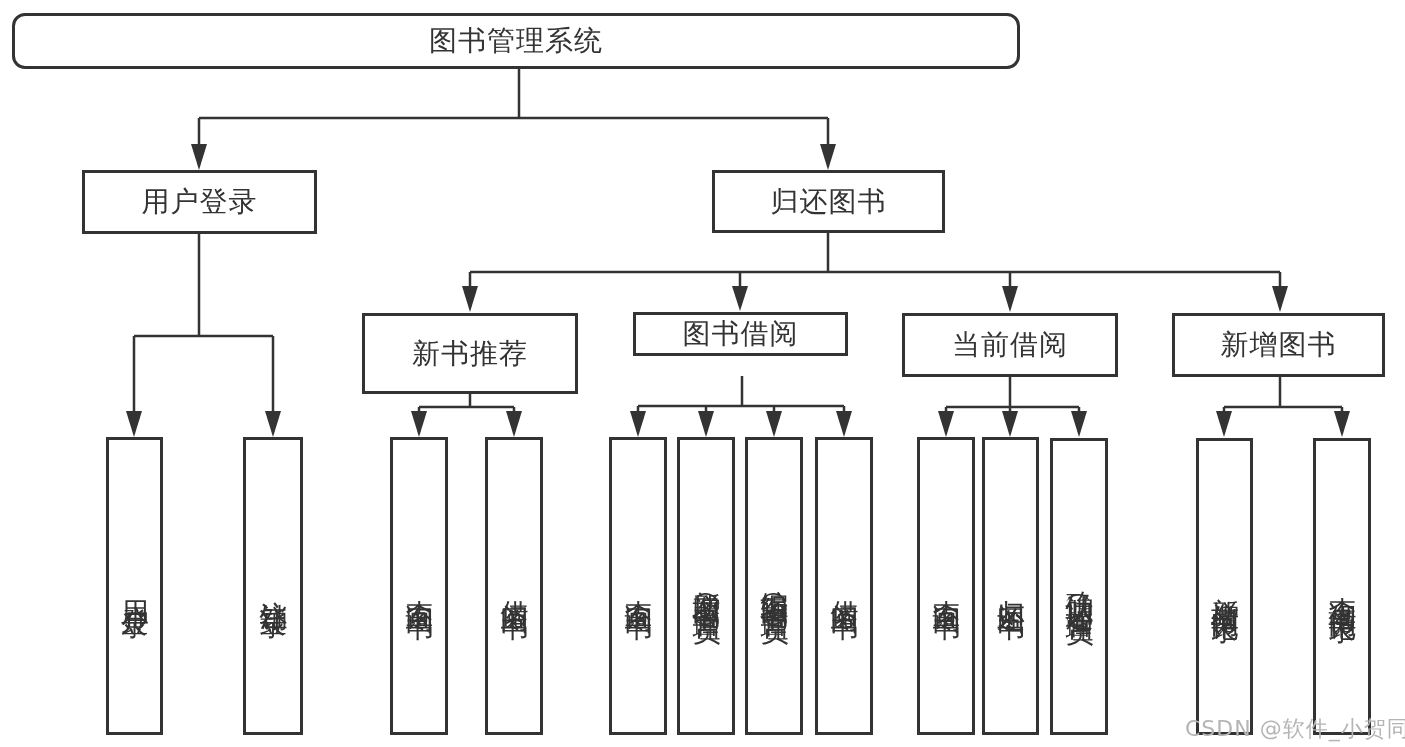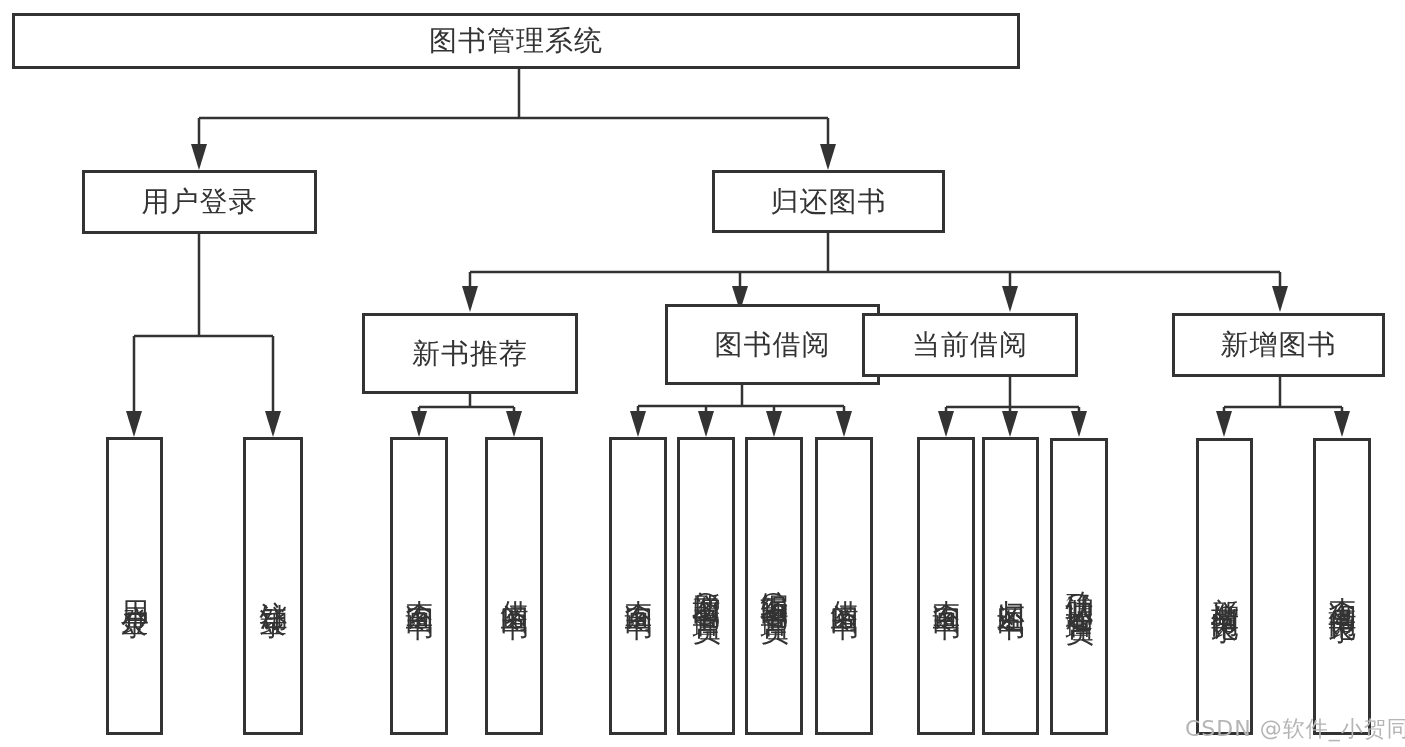--- a/index.html
+++ b/index.html
@@ -77,38 +77,38 @@
       <polygon points="1071,411 1087,411 1079,437" fill="#333333" stroke="none"></polygon>
     </g>
 
     <g>
       <path d="M1280,377 V407 M1224,407 H1342 M1224,407 V413 M1342,407 V413"></path>
       <polygon points="1216,411 1232,411 1224,437" fill="#333333" stroke="none"></polygon>
       <polygon points="1334,411 1350,411 1342,437" fill="#333333" stroke="none"></polygon>
     </g>
   </svg>
 
-  <div class="box" style="left:12px;top:13px;width:1008px;height:56px;">
+  <div class="box" style="left:12px;top:13px;width:1008px;height:56px;border-radius:13px;">
     <span>图书管理系统</span>
   </div>
 
   <div class="box" style="left:82px;top:170px;width:235px;height:64px;">
     <span>用户登录</span>
   </div>
   <div class="box" style="left:712px;top:170px;width:233px;height:63px;">
     <span>归还图书</span>
   </div>
 
   <div class="box" style="left:362px;top:313px;width:216px;height:81px;">
     <span>新书推荐</span>
   </div>
-  <div class="box" style="left:633px;top:304px;width:215px;height:81px;margin-left:32px;">
+  <div class="box" style="left:633px;top:312px;width:215px;height:44px;">
     <span>图书借阅</span>
   </div>
-  <div class="box" style="left:862px;top:313px;width:216px;height:64px;">
+  <div class="box" style="left:902px;top:313px;width:216px;height:64px;">
     <span>当前借阅</span>
   </div>
   <div class="box" style="left:1172px;top:313px;width:213px;height:64px;">
     <span>新增图书</span>
   </div>
 
   <div class="vbox" style="left:106px;top:437px;width:57px;height:298px;">
     <span class="vtext">用户登录</span>
   </div>
   <div class="vbox" style="left:243px;top:437px;width:60px;height:298px;">

